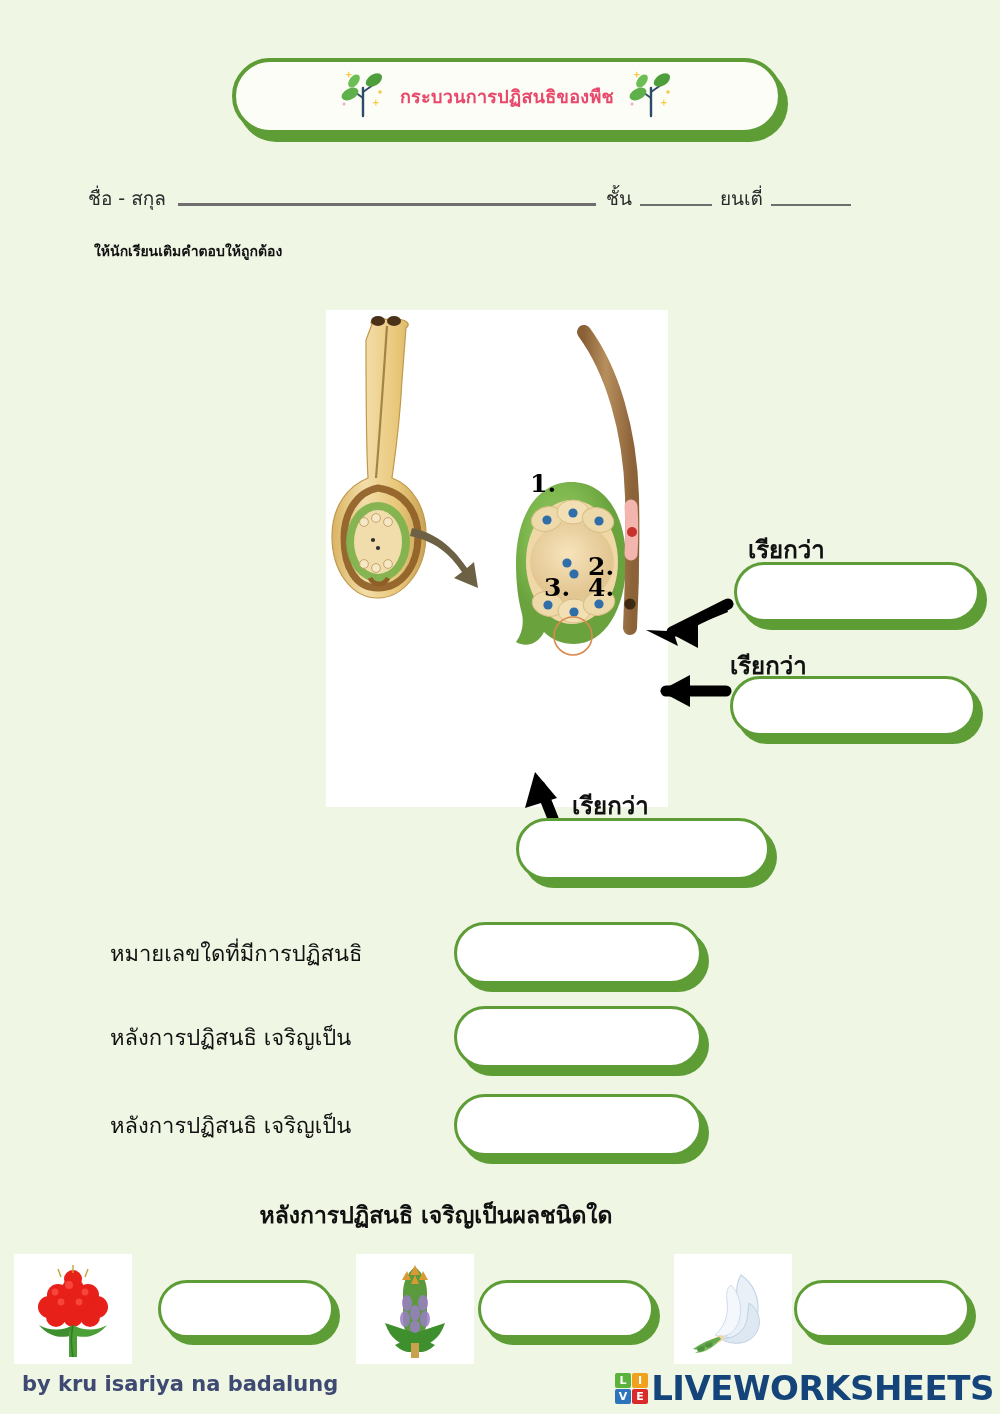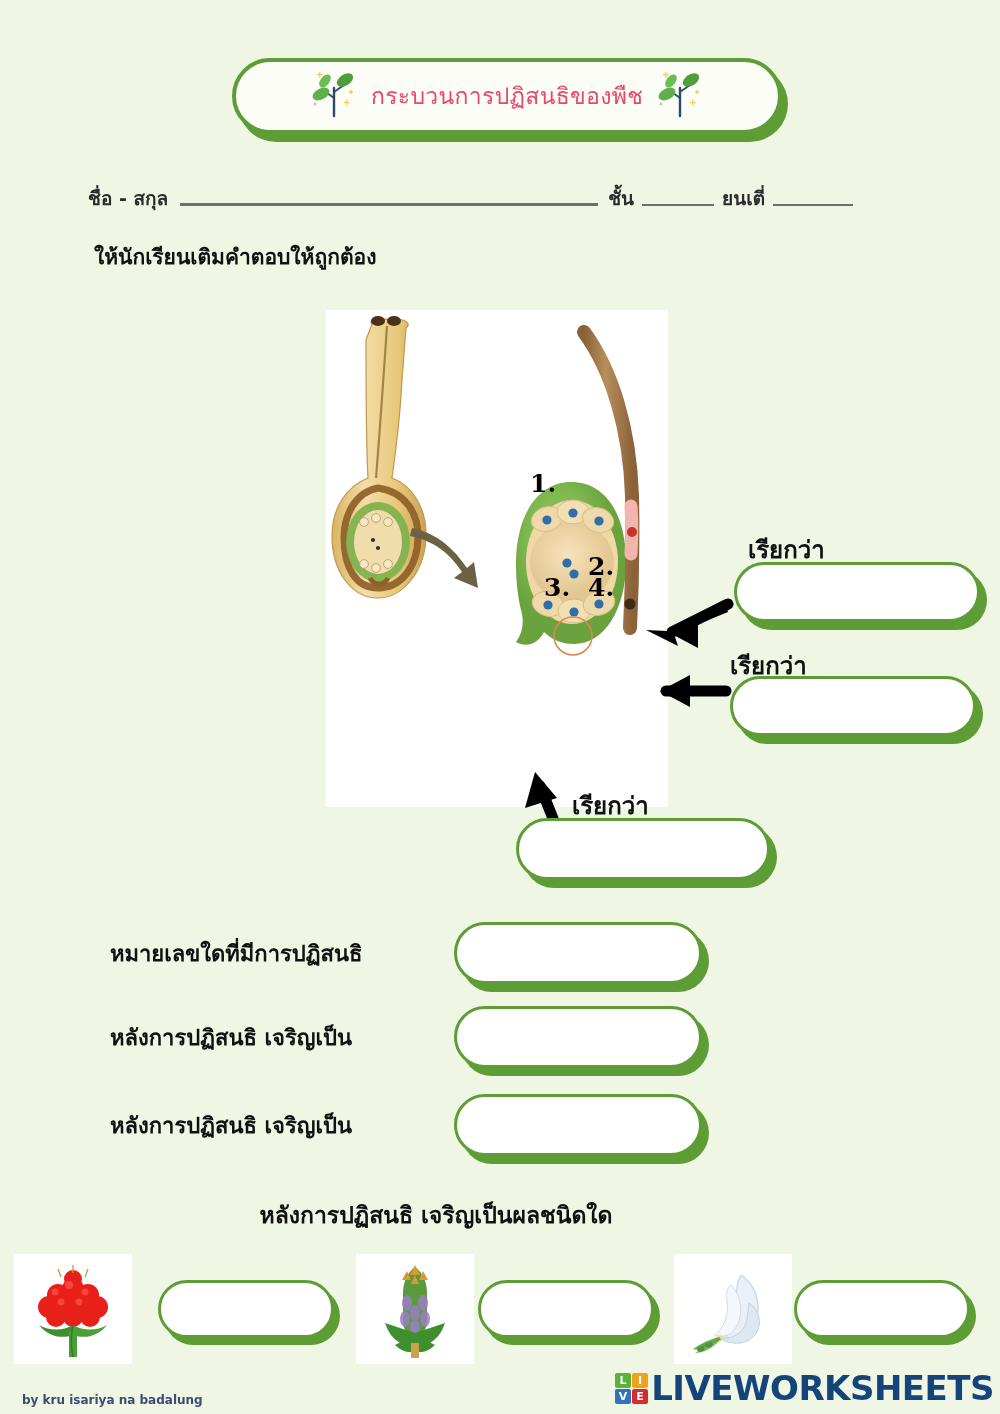--- a/index.html
+++ b/index.html
@@ -39,22 +39,22 @@
     background: #fbfdf6;
     border: 4px solid #5e9c36;
     border-radius: 38px;
     display: flex;
     align-items: center;
     justify-content: center;
     gap: 14px;
   }
   .banner-title {
     color: #e8486b;
-    font-size: 23px;
-    font-weight: normal;
+    font-size: 18px;
+    font-weight: bold;
     letter-spacing: 0.3px;
     white-space: nowrap;
   }
   .sprig { width: 46px; height: 52px; flex: 0 0 auto; }
 
   
   .name-row {
     position: absolute;
     left: 88px;
     top: 176px;
@@ -62,36 +62,35 @@
     height: 34px;
     display: flex;
     align-items: flex-end;
   }
   .name-label, .class-label, .no-label {
     font-size: 19px;
     color: #2b2b2b;
     white-space: nowrap;
     line-height: 1;
     padding-bottom: 2px;
-    font-weight: bold;
   }
   .rule {
     border-bottom: 3px solid #6e6e6e;
     height: 1px;
   }
   .rule.long { width: 418px; margin: 0 10px 4px 12px; }
   .rule.short { width: 72px; margin: 0 8px 4px 8px; border-bottom-width: 2px; }
   .rule.short2 { width: 80px; margin: 0 0 4px 8px; border-bottom-width: 2px; }
 
   
   .instruction {
     position: absolute;
     left: 94px;
     top: 240px;
-    font-size: 21px;
+    font-size: 14px;
     font-weight: bold;
     color: #111;
   }
 
   
   .diagram {
     position: absolute;
     left: 326px;
     top: 310px;
     width: 342px;
@@ -122,21 +121,21 @@
   .qrow {
     position: absolute;
     left: 110px;
     width: 600px;
     height: 70px;
     display: flex;
     align-items: center;
   }
   .qlabel {
     font-size: 22px;
-    font-weight: bold;
+    font-weight: normal;
     color: #111;
     white-space: nowrap;
     width: 344px;
   }
   .qbox {
     width: 248px;
     height: 62px;
     background: #ffffff;
     border: 3px solid #5e9c36;
     border-radius: 34px;
@@ -181,24 +180,23 @@
     border: 3px solid #5e9c36;
     border-radius: 32px;
     box-shadow: 6px 7px 0 0 #5e9c36;
   }
 
   
   .credit {
     position: absolute;
     left: 22px;
     top: 1372px;
-    font-size: 12px;
+    font-size: 21px;
     font-weight: bold;
     color: #3f4a72;
-    margin-top: 21px;
   }
   .lw-logo {
     position: absolute;
     right: 6px;
     top: 1368px;
     display: flex;
     align-items: center;
     gap: 3px;
   }
   .lw-grid {

